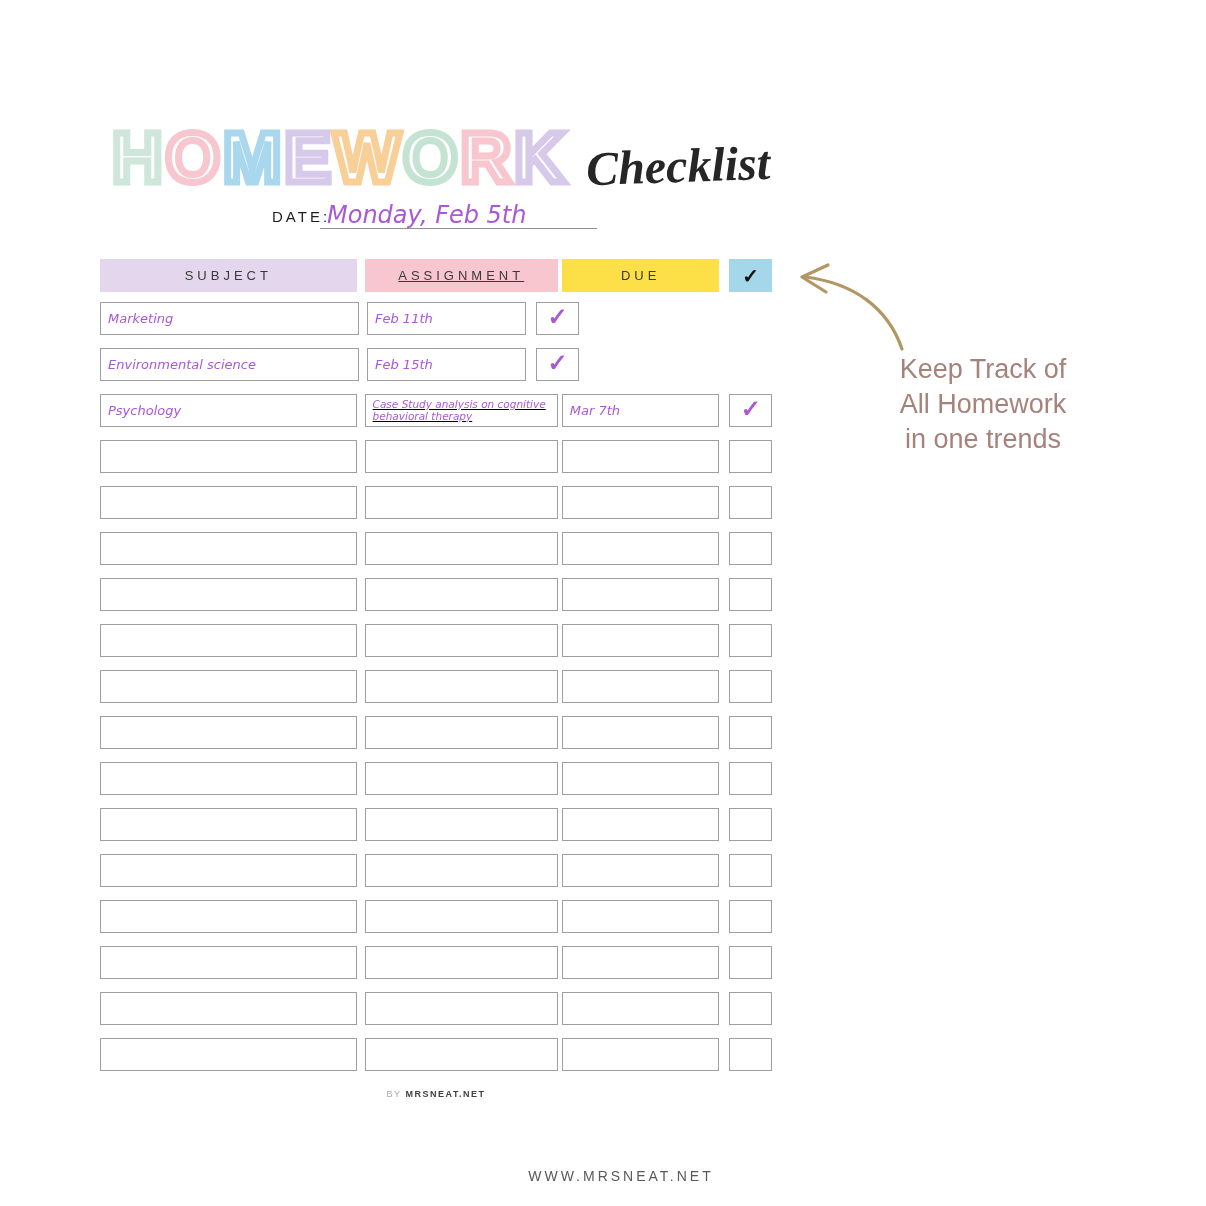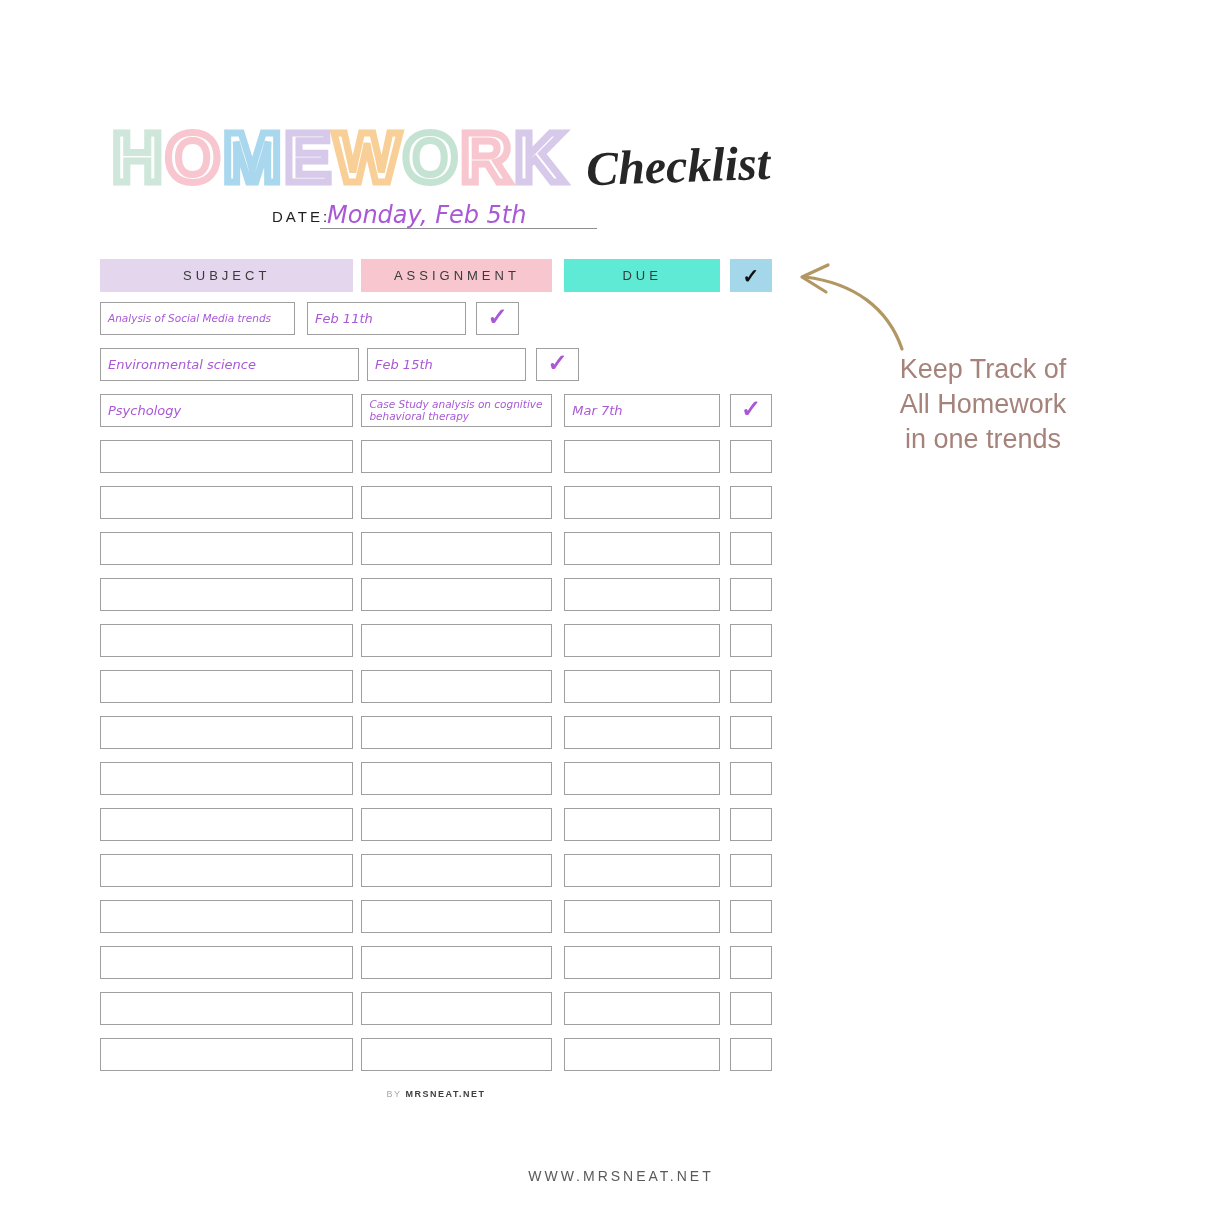--- a/index.html
+++ b/index.html
@@ -55,21 +55,21 @@
   
   .table { position:absolute; top:259px; left:100px; width:672px; }
   .thead { display:flex; height:33px; }
   .th {
     display:flex; align-items:center; justify-content:center;
     font-size:13px; letter-spacing:4px; color:var(--headertext); font-weight:500;
     height:33px;
   }
   .th-check { font-size:20px; font-weight:700; letter-spacing:0; color:#111; }
   .col-subject   { width:259px; margin-right:8px; }
-  .col-assign    { width:195px; margin-right:12px; }
+  .col-assign    { width:195px; margin-right:4px;text-decoration:underline; }
   .col-due       { width:159px; margin-right:10px; }
   .col-check     { width:43px; }
 
   .tbody { margin-top:10px; }
   .trow { display:flex; margin-bottom:13px; }
   .cell {
     height:33px; background:#fff;
     border:1px solid var(--border);
     display:flex; align-items:center;
     padding:1px 7px;
@@ -134,27 +134,27 @@
   <div class="date-row">
     <span class="date-label">DATE:</span>
     <span class="date-value">Monday, Feb 5th</span>
     <span class="date-underline"></span>
   </div>
 
   <div class="table">
     <div class="thead">
       <div class="th col-subject" style="background: rgb(227, 214, 237);">SUBJECT</div>
       <div class="th col-assign" style="background: rgb(248, 198, 207);">ASSIGNMENT</div>
-      <div class="th col-due" style="background: #5eead4;">DUE</div>
+      <div class="th col-due" style="background: #fde047;">DUE</div>
       <div class="th th-check col-check" style="background: rgb(165, 215, 234);">✓</div>
     </div>
     <div class="tbody">
     <div class="trow">
-      <div class="cell c-assign col-assign">
-            <span class="hand">Analysis of Social Media trends</span>
+      <div class="cell c-subject col-subject">
+            <span class="hand">Marketing</span>
           </div>
       <div class="cell c-due col-due">
             <span class="hand">Feb 11th</span>
           </div>
       <div class="cell c-check col-check">
             <span class="check-mark">✓</span>
           </div>
     </div>
 
     <div class="trow">

